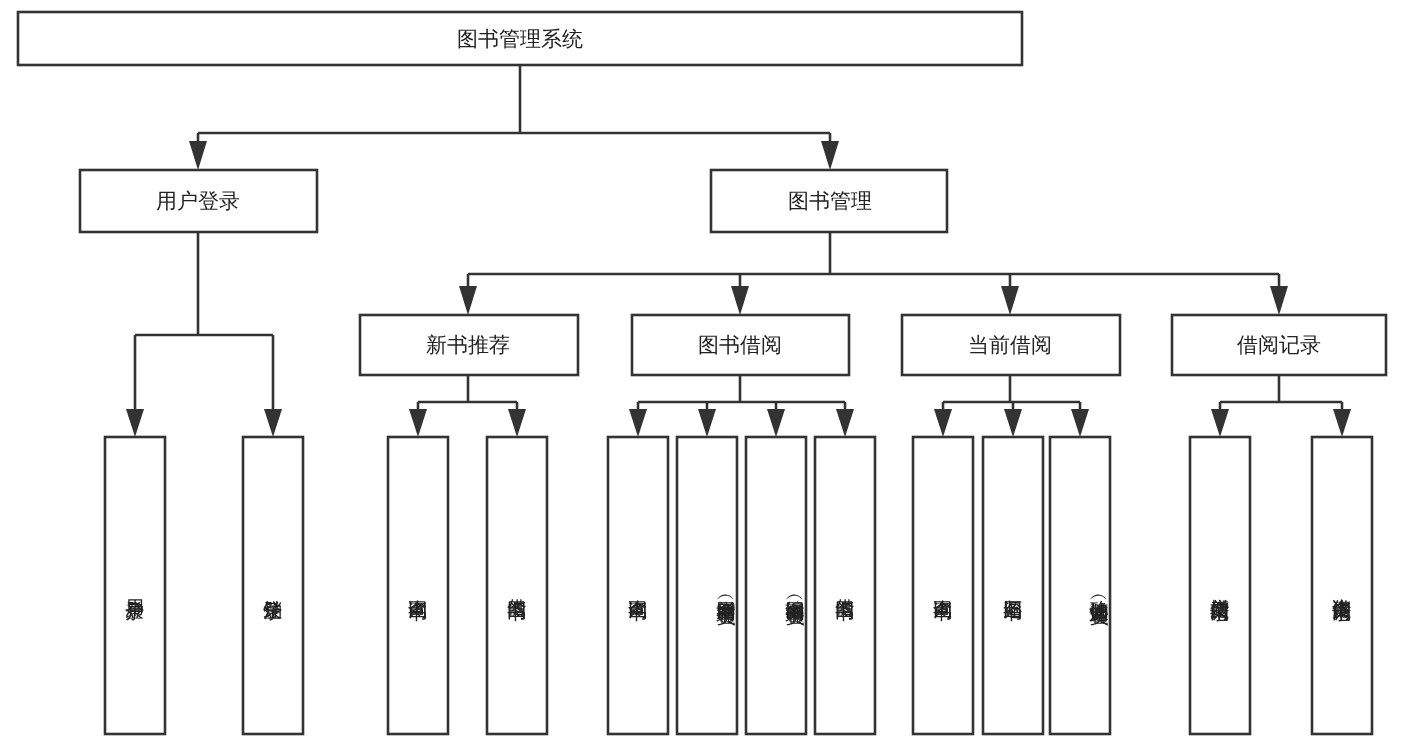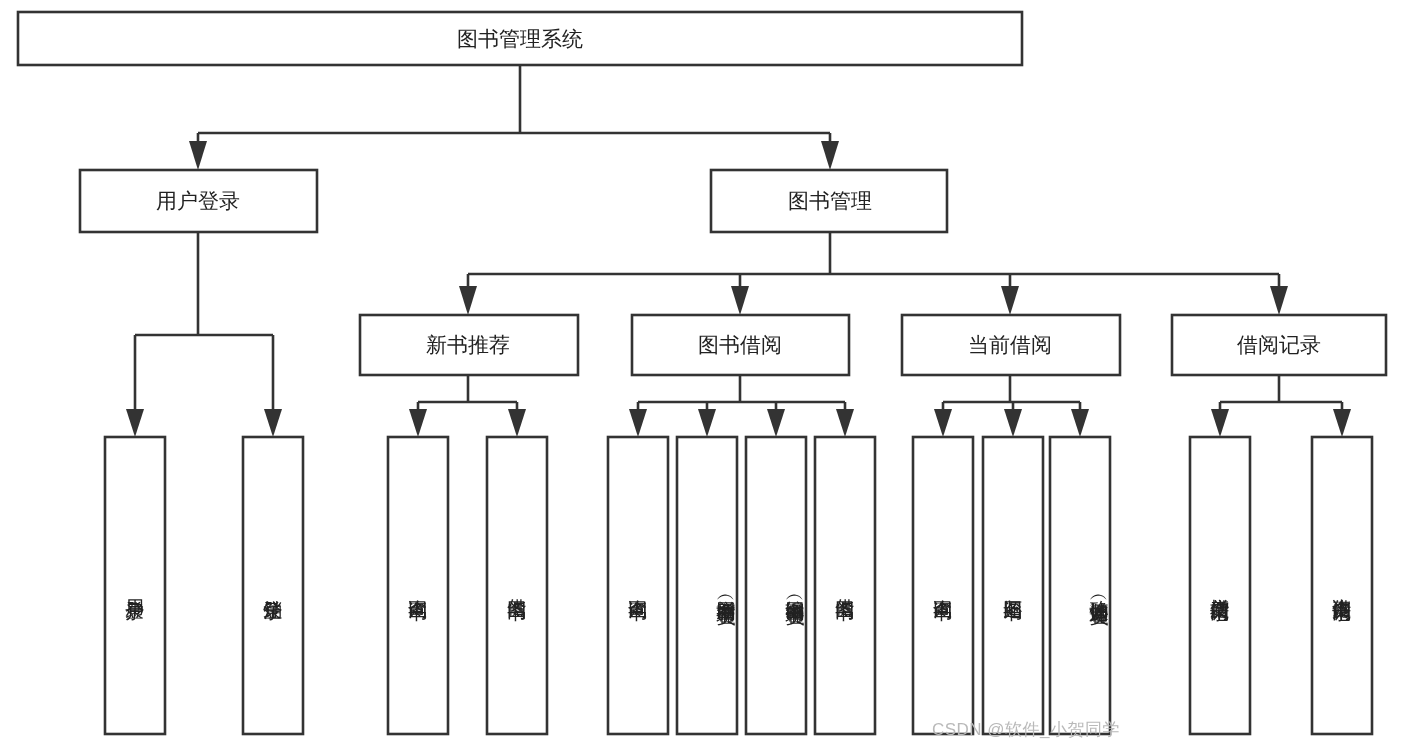--- a/index.html
+++ b/index.html
@@ -11,20 +11,21 @@
     width: 1405px;
     height: 747px;
     font-family: "Liberation Sans", "DejaVu Sans", sans-serif;
     overflow: hidden;
   }
   #diagram-root {
     position: relative;
     width: 1134px;
     height: 747px;
     background: #ffffff;
+    padding-left: 12px;
   }
   svg#flow-svg {
     position: absolute;
     top: 0;
     left: 0;
     width: 1405px;
     height: 747px;
     display: block;
   }
   .node-box {
@@ -187,15 +188,14 @@
   <div class="node-label-v" style="left:608px; top:437px; width:60px; height:297px;">查询图书</div>
   <div class="node-label-v" style="left:677px; top:437px; width:60px; height:297px; align-items:flex-start; padding-top:8px; box-sizing:border-box;">新增图书（管理员）</div>
   <div class="node-label-v" style="left:746px; top:437px; width:60px; height:297px; align-items:flex-start; padding-top:8px; box-sizing:border-box;">编辑图书（管理员）</div>
   <div class="node-label-v" style="left:815px; top:437px; width:60px; height:297px;">借阅图书</div>
   <div class="node-label-v" style="left:913px; top:437px; width:60px; height:297px;">查询图书</div>
   <div class="node-label-v" style="left:983px; top:437px; width:60px; height:297px;">归还图书</div>
   <div class="node-label-v" style="left:1050px; top:437px; width:60px; height:297px; align-items:flex-start; padding-top:8px; box-sizing:border-box;">确认归还（管理员）</div>
   <div class="node-label-v" style="left:1190px; top:437px; width:60px; height:297px;">新增借阅记录</div>
   <div class="node-label-v" style="left:1312px; top:437px; width:60px; height:297px;">查询借阅记录</div>
 
-  <div class="watermark">CSDN @软件_小贺同学</div>
 
 </div>
 
 </body></html>

